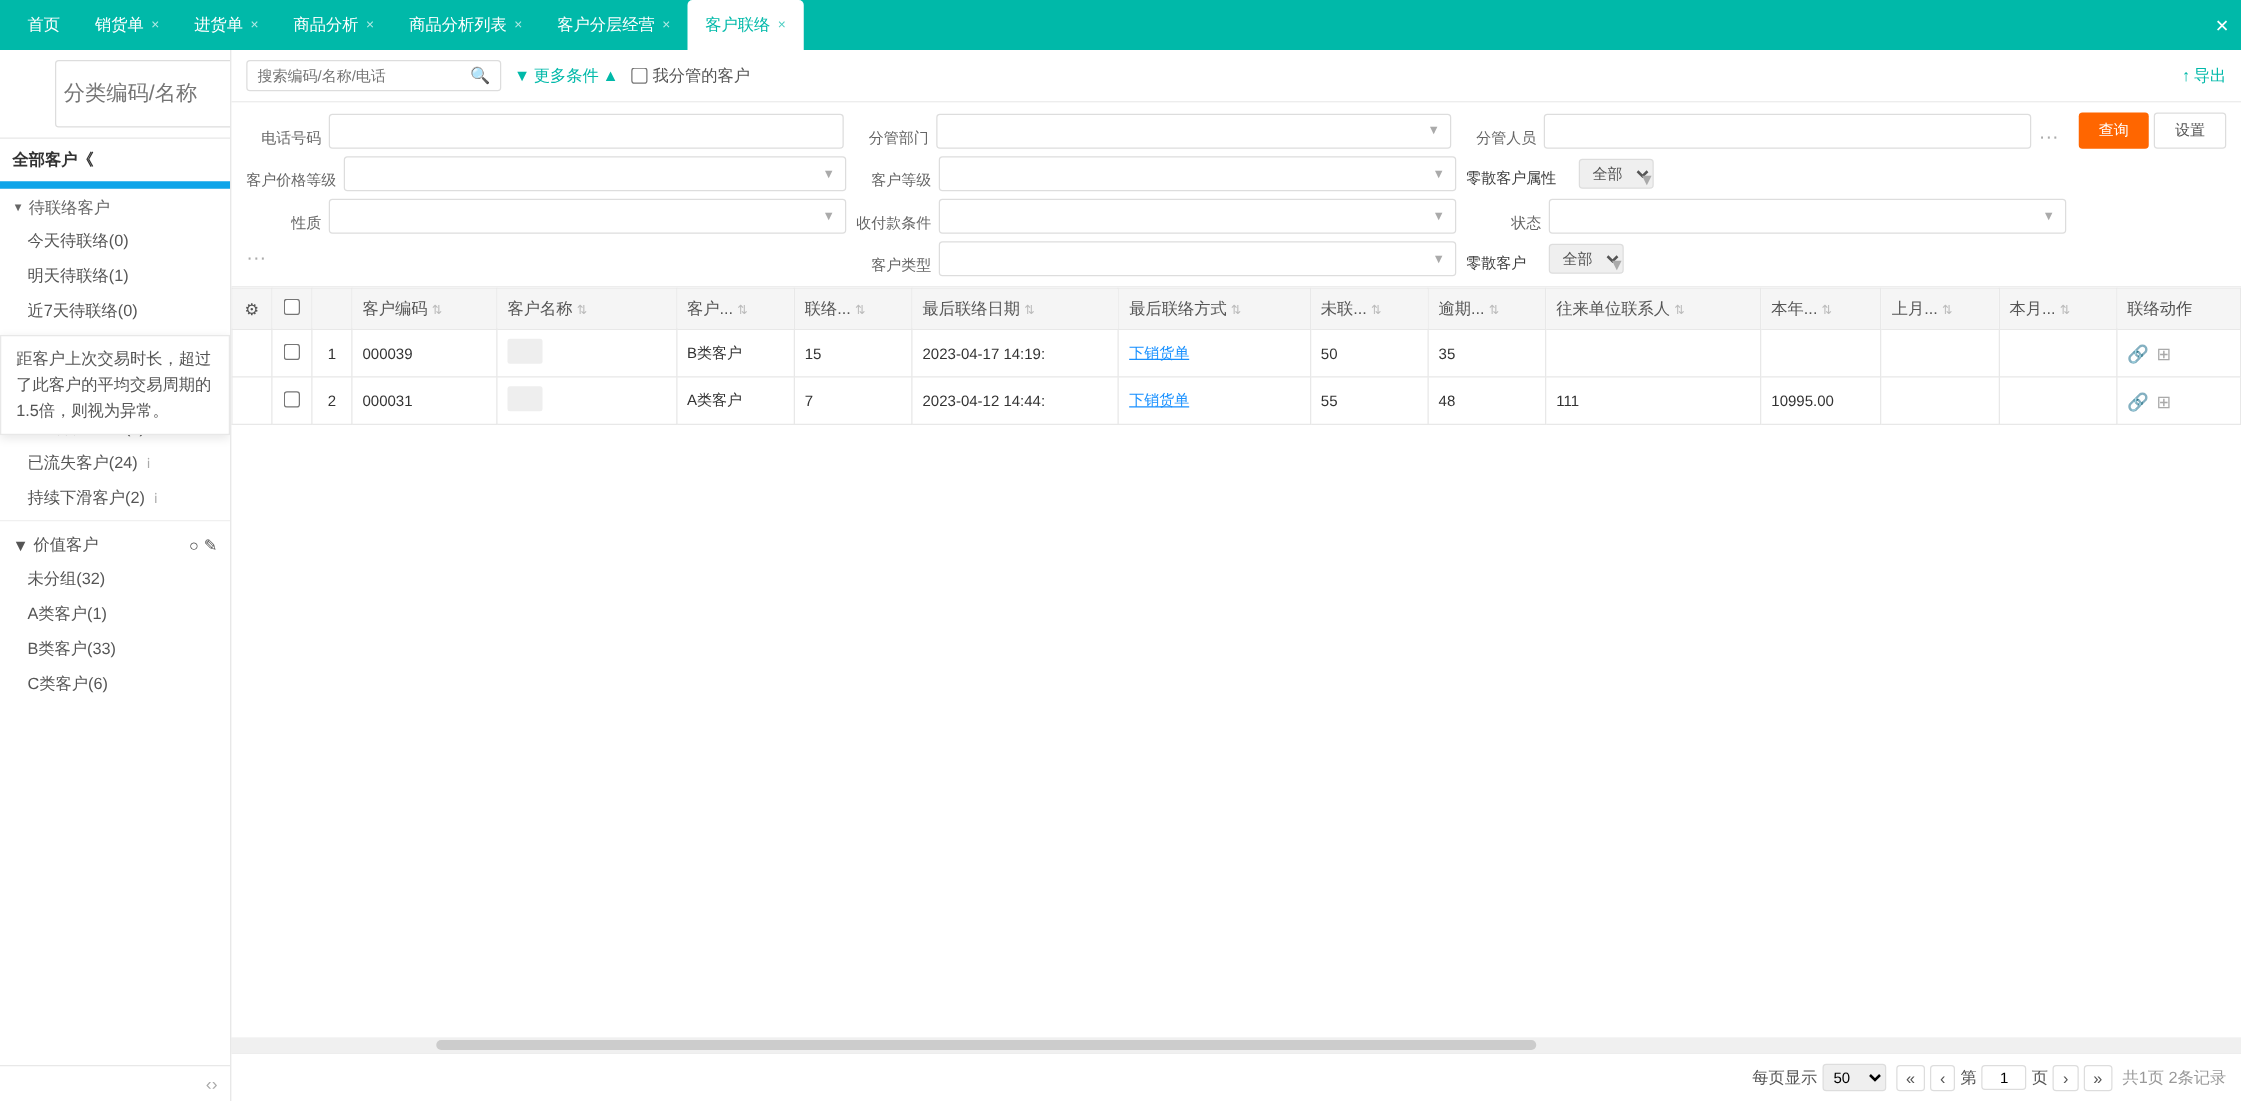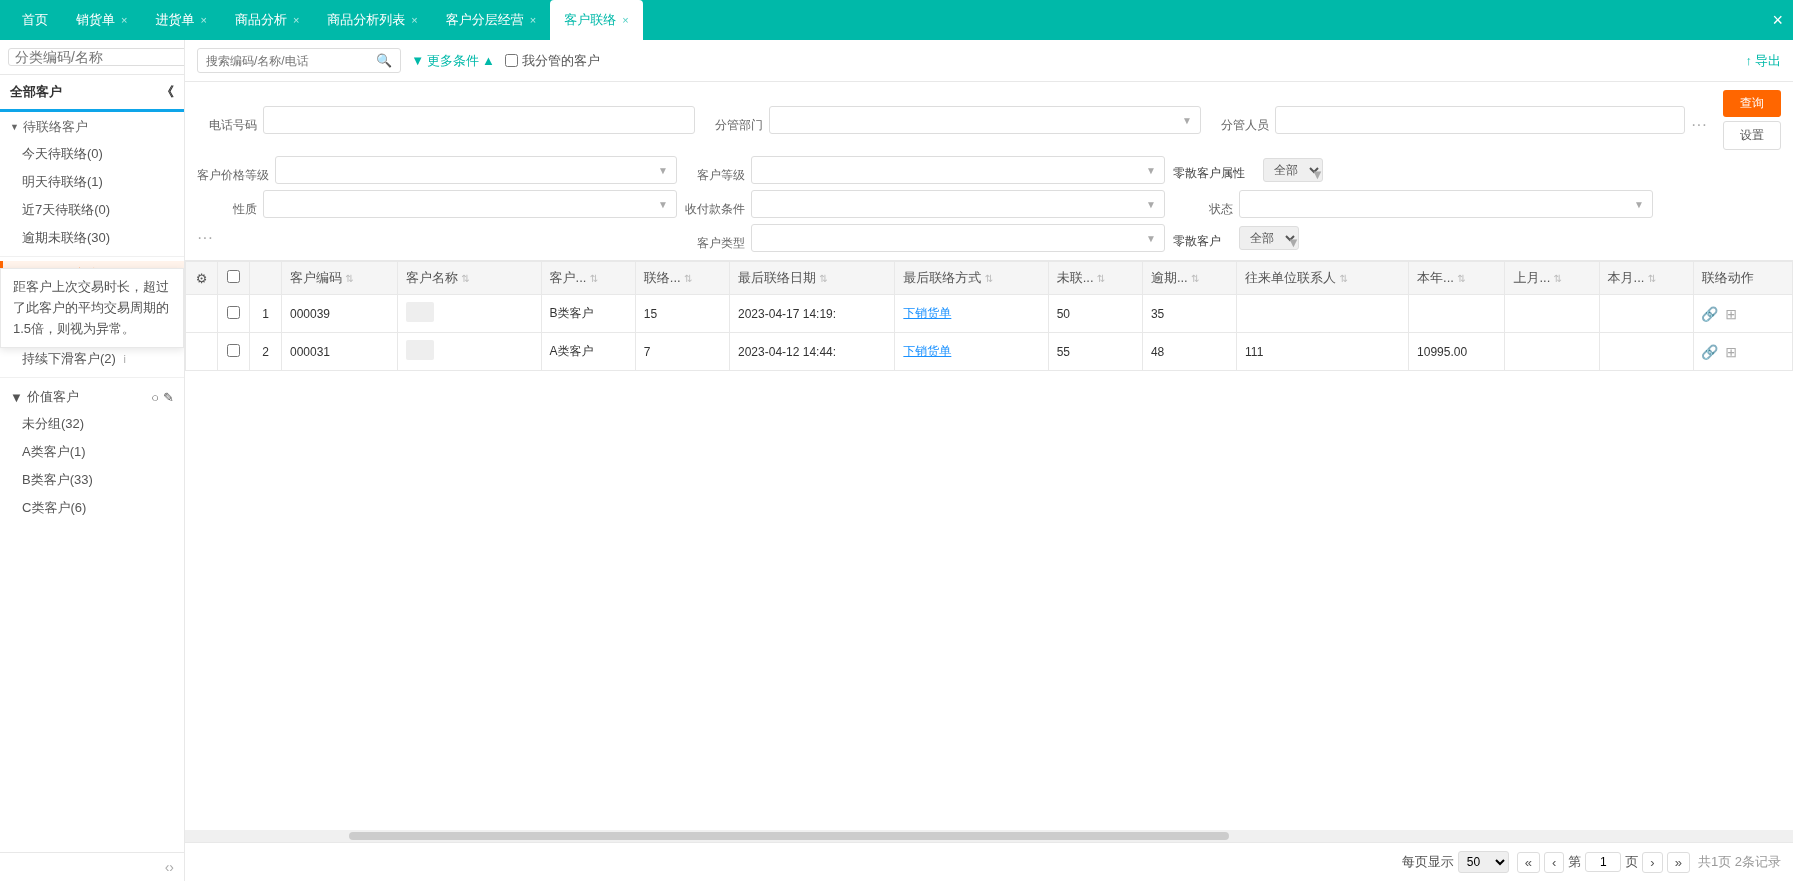--- a/index.html
+++ b/index.html
@@ -33,27 +33,27 @@
     .sidebar {
       width: 185px; background: #fff; border-right: 1px solid #e8e8e8;
       display: flex; flex-direction: column; overflow-y: auto; flex-shrink: 0;
     }
     .sidebar-search {
       display: flex; align-items: center; padding: 8px;
       border-bottom: 1px solid #e8e8e8; gap: 4px;
     }
     .sidebar-search input {
       flex: 1; border: 1px solid #ddd; border-radius: 3px;
-      padding: 0 6px; font-size: 14px; outline: none;
+      padding: 16px 6px; font-size: 17px; outline: none; margin-left: 36px;
     }
     .sidebar-search .search-icon { color: #999; cursor: pointer; }
     .sidebar-section-title {
-      display: flex; align-items: center; justify-content: space-between;
+      display: flex; align-items: center; 
       padding: 8px 10px; font-weight: bold; color: #333; font-size: 13px;
-      border-bottom: 3px solid #0ea5e9; cursor: pointer;
+      border-bottom: 6px solid #0ea5e9; cursor: pointer;
     }
     .sidebar-group-label {
       display: flex; align-items: center; padding: 6px 10px 4px;
       color: #666; font-size: 12px; gap: 4px; cursor: pointer;
     }
     .sidebar-group-label .triangle { font-size: 9px; }
     .sidebar-item {
       padding: 5px 10px 5px 22px; color: #555; font-size: 12px;
       cursor: pointer; white-space: nowrap;
     }
@@ -105,21 +105,21 @@
       display: flex; align-items: flex-end; flex: 1; gap: 6px;
     }
     .filter-cell label { color: #666; white-space: nowrap; font-size: 12px; min-width: 60px; text-align: right; }
     .filter-cell .filter-input {
       flex: 1; border: 1px solid #ddd; border-radius: 3px;
       padding: 4px 8px; font-size: 12px; outline: none; background: #fff;
       display: flex; align-items: center; justify-content: space-between;
       cursor: pointer; color: #999; min-height: 28px;
     }
     .filter-cell .filter-input .chevron { color: #aaa; font-size: 10px; }
-    .filter-btns { display: flex; flex-direction: column; gap: 4px; margin-left: 8px; }
+    .filter-btns { display: flex; flex-direction: row; gap: 4px; margin-left: 8px; }
     .btn-query {
       background: #ff6600; color: #fff; border: none; border-radius: 3px;
       padding: 5px 16px; cursor: pointer; font-size: 12px;
     }
     .btn-settings {
       background: #fff; color: #555; border: 1px solid #ddd; border-radius: 3px;
       padding: 5px 16px; cursor: pointer; font-size: 12px;
     }
     .filter-cell .dots { color: #aaa; cursor: pointer; font-size: 16px; }
     .filter-label-inline { color: #404040; font-size: 12px; white-space: nowrap; }

